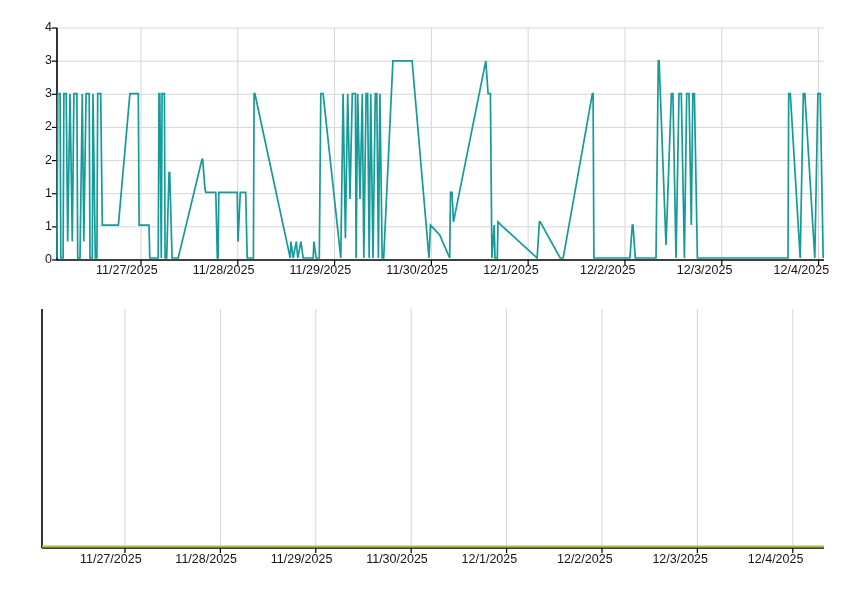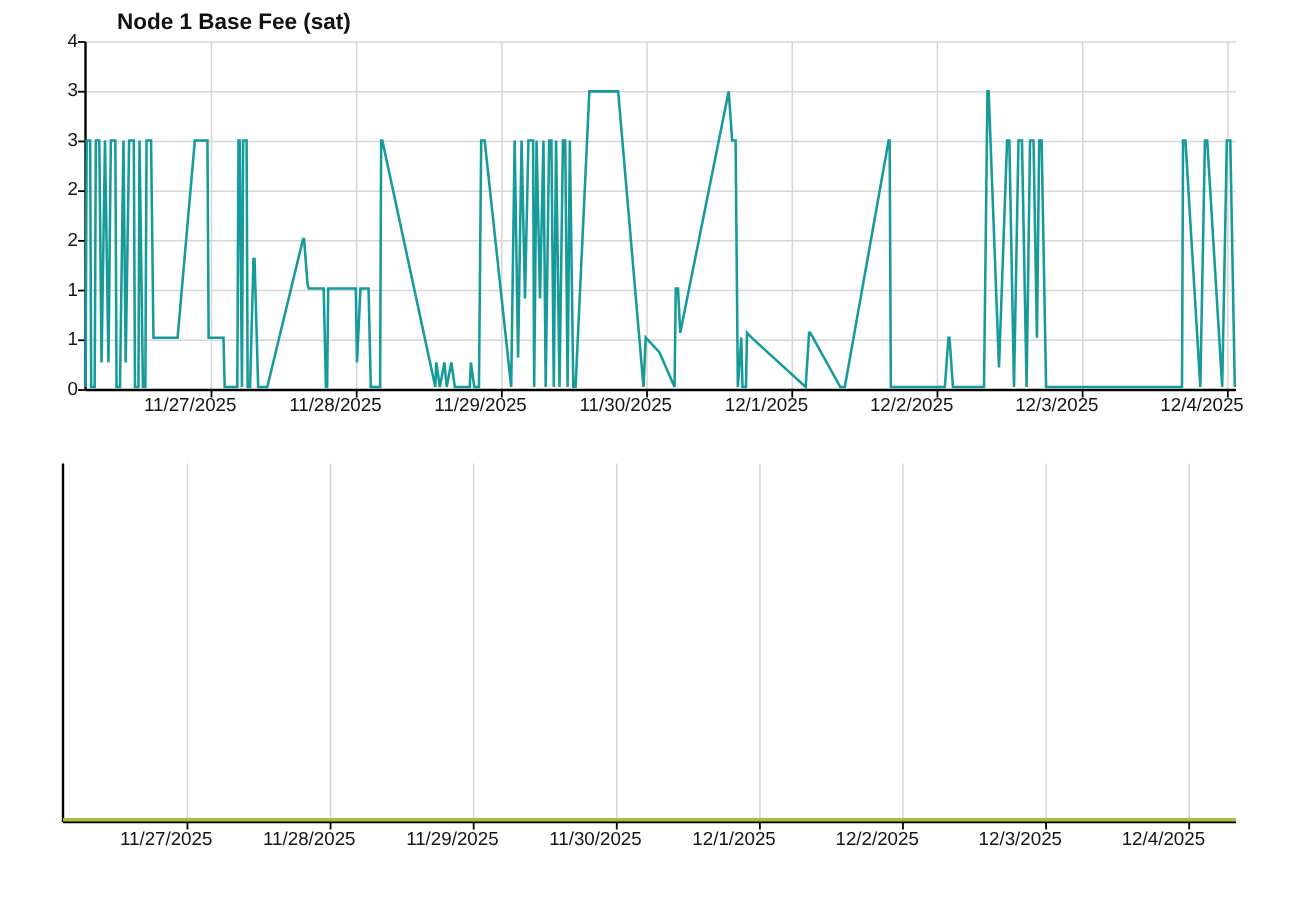--- a/index.html
+++ b/index.html
@@ -65,21 +65,20 @@
       <line x1="601.9902" y1="309" x2="601.9902" y2="548" stroke="#D6D6D6" stroke-width="1"></line>
       <line x1="601.9902" y1="548" x2="601.9902" y2="553" stroke="#000000" stroke-width="1.2"></line>
       <line x1="697.3942" y1="309" x2="697.3942" y2="548" stroke="#D6D6D6" stroke-width="1"></line>
       <line x1="697.3942" y1="548" x2="697.3942" y2="553" stroke="#000000" stroke-width="1.2"></line>
       <line x1="792.7982" y1="309" x2="792.7982" y2="548" stroke="#D6D6D6" stroke-width="1"></line>
       <line x1="792.7982" y1="548" x2="792.7982" y2="553" stroke="#000000" stroke-width="1.2"></line>
       <line x1="42" y1="309" x2="42" y2="548" stroke="#000000" stroke-width="1.6"></line>
       <line x1="42" y1="548" x2="824" y2="548" stroke="#000000" stroke-width="1.6"></line>
       <polyline points="42.0,546.5 824.0,546.5" fill="none" stroke="#A6C13C" stroke-width="2.2"></polyline>
     </svg>
-  <div class="chart-title" id="chart1-title">Node 1 Base Fee (sat)</div>
   <div id="labels">
       <div class="tick-label y-tick" style="left: 22px; top: 20px;">4</div>
       <div class="tick-label y-tick" style="left: 22px; top: 53.1429px;">3</div>
       <div class="tick-label y-tick" style="left: 22px; top: 86.2857px;">3</div>
       <div class="tick-label y-tick" style="left: 22px; top: 119.429px;">2</div>
       <div class="tick-label y-tick" style="left: 22px; top: 152.571px;">2</div>
       <div class="tick-label y-tick" style="left: 22px; top: 185.714px;">1</div>
       <div class="tick-label y-tick" style="left: 22px; top: 218.857px;">1</div>
       <div class="tick-label y-tick" style="left: 22px; top: 252px;">0</div>
       <div class="tick-label x-tick" style="left: 95.9865px; top: 263px;">11/27/2025</div>

